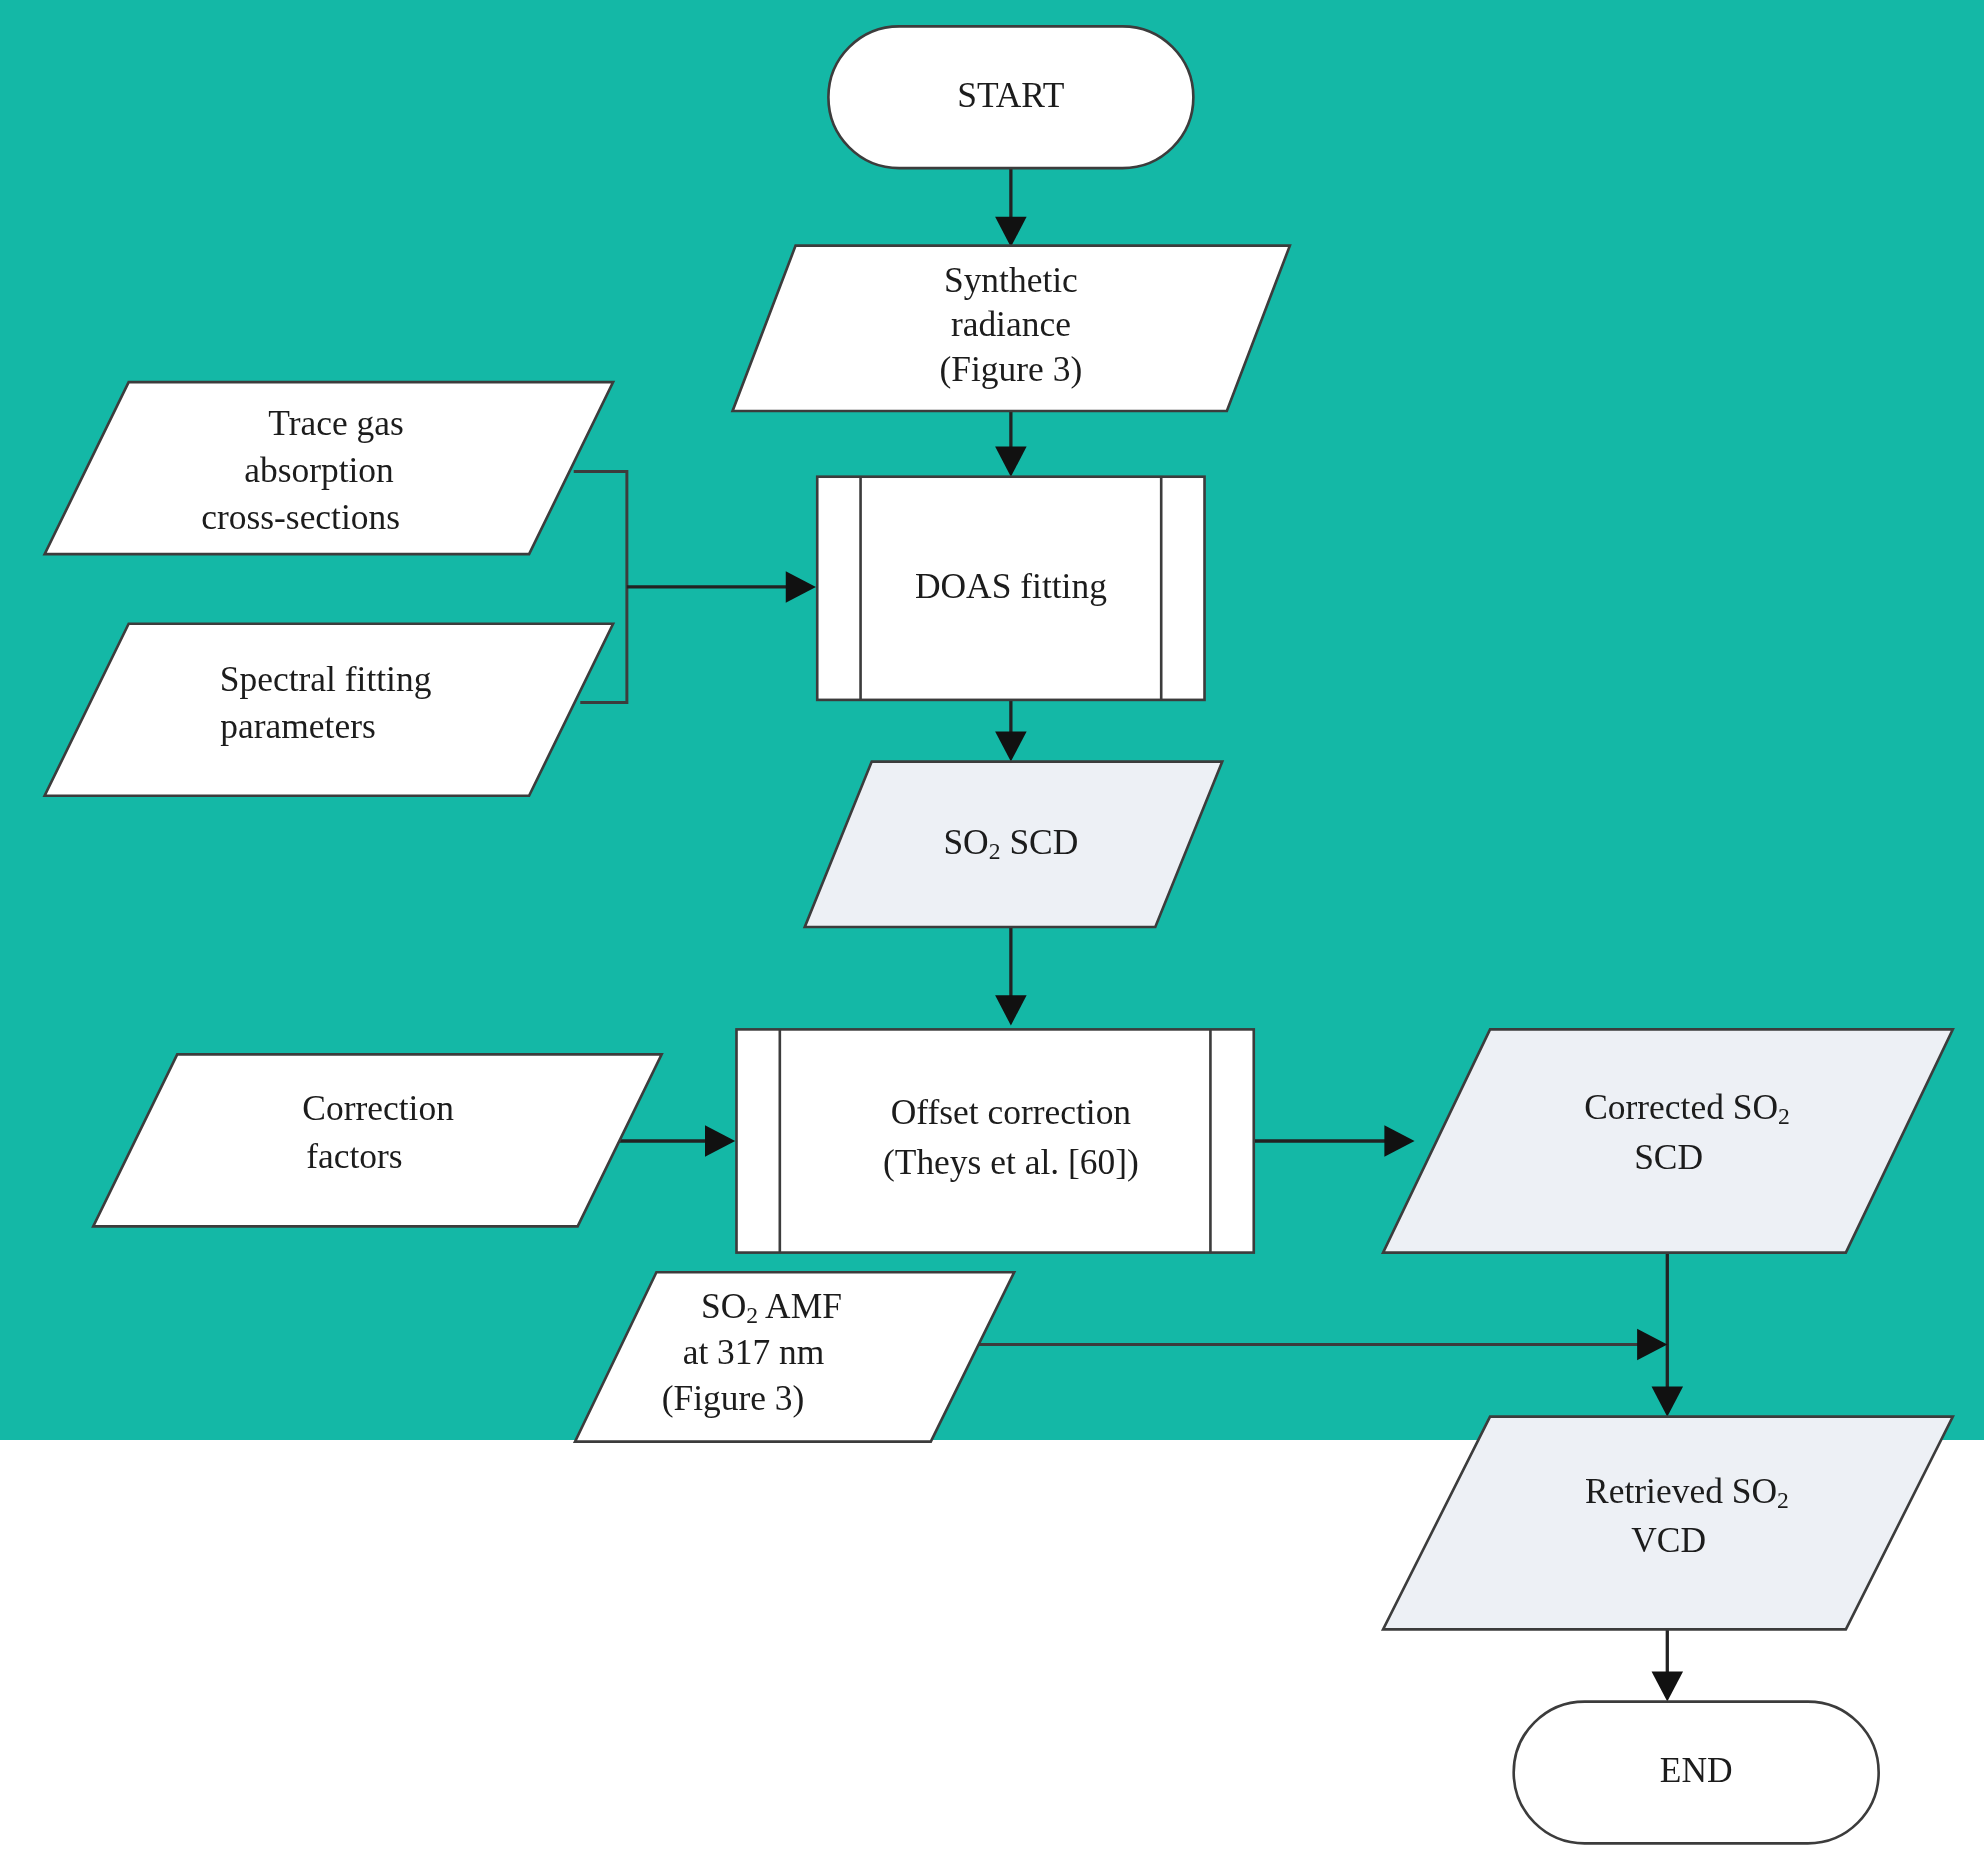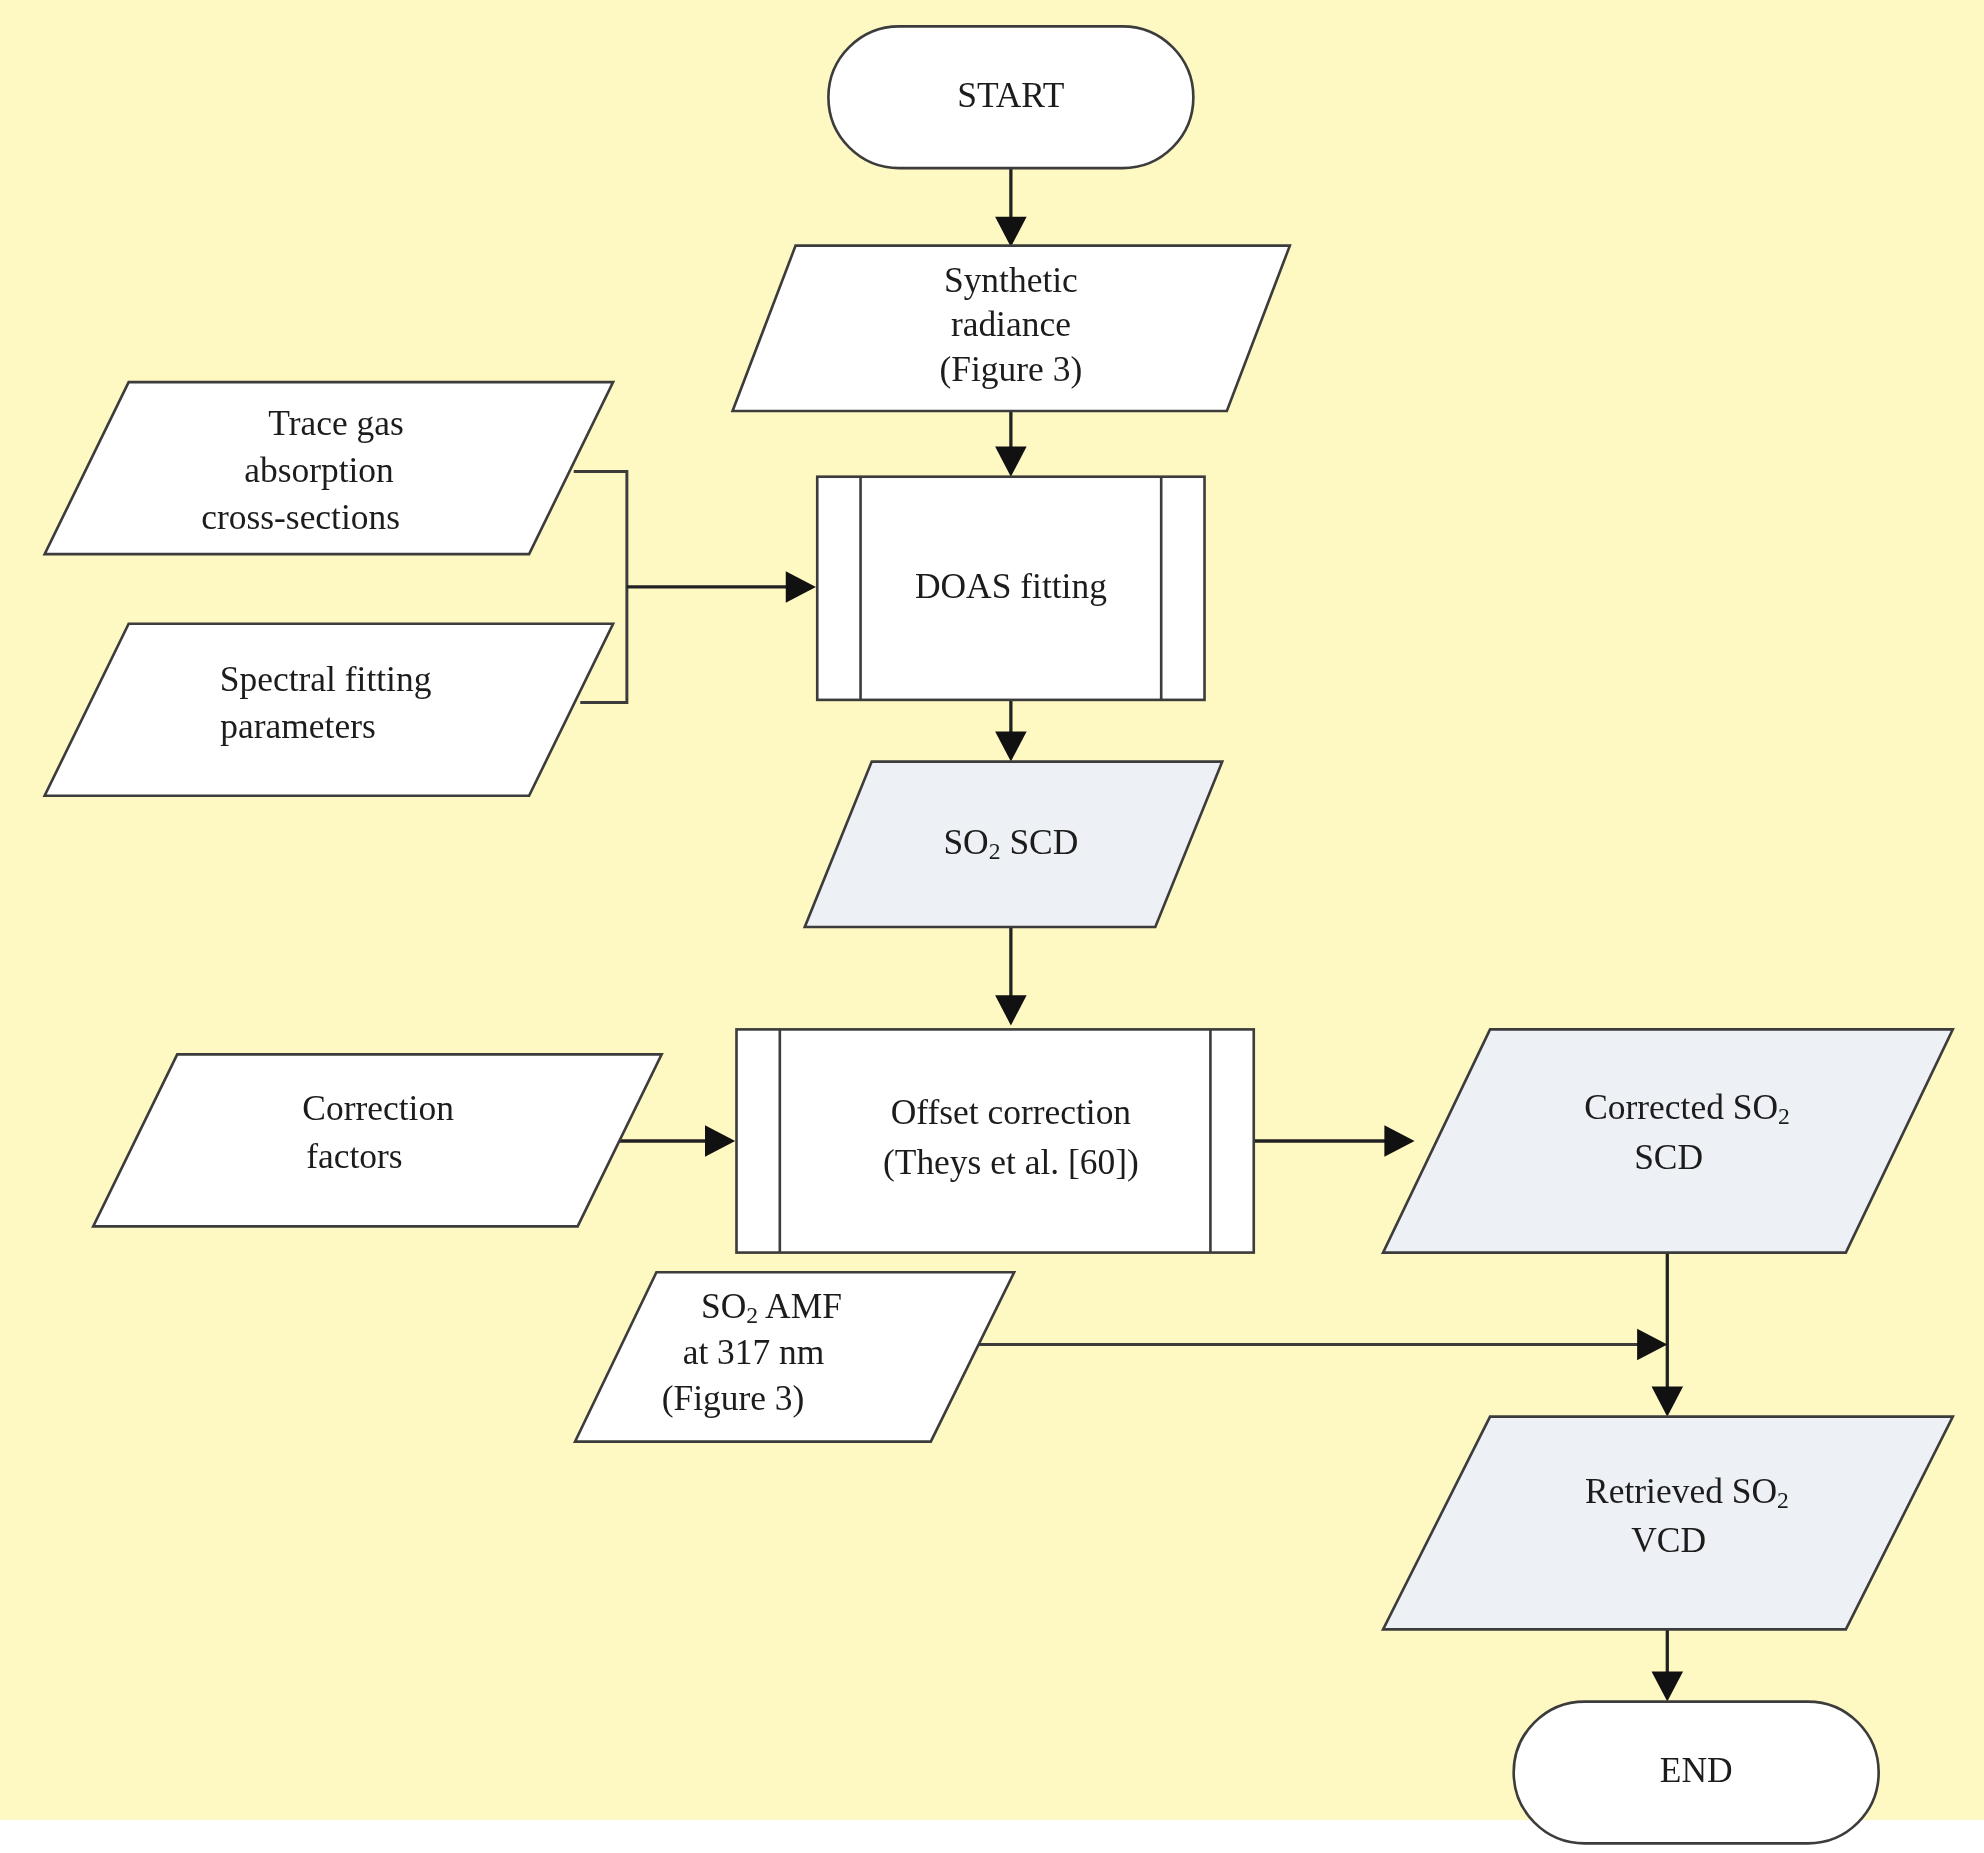--- a/index.html
+++ b/index.html
@@ -9,22 +9,22 @@
   }
   body {
     width: 1985px;
     height: 1854px;
     overflow: hidden;
     font-family: "Liberation Serif", "DejaVu Serif", serif;
   }
   #flowchart-root {
     position: relative;
     width: 1985px;
-    height: 1820px;
-    background: #fef9c3;
+    height: 1440px;
+    background: #14b8a6;
   }
   svg#diagram {
     display: block;
     width: 1985px;
     height: 1854px;
   }
   .shape-stroke {
     stroke: #3c3c3c;
     stroke-width: 4;
     fill: #ffffff;

